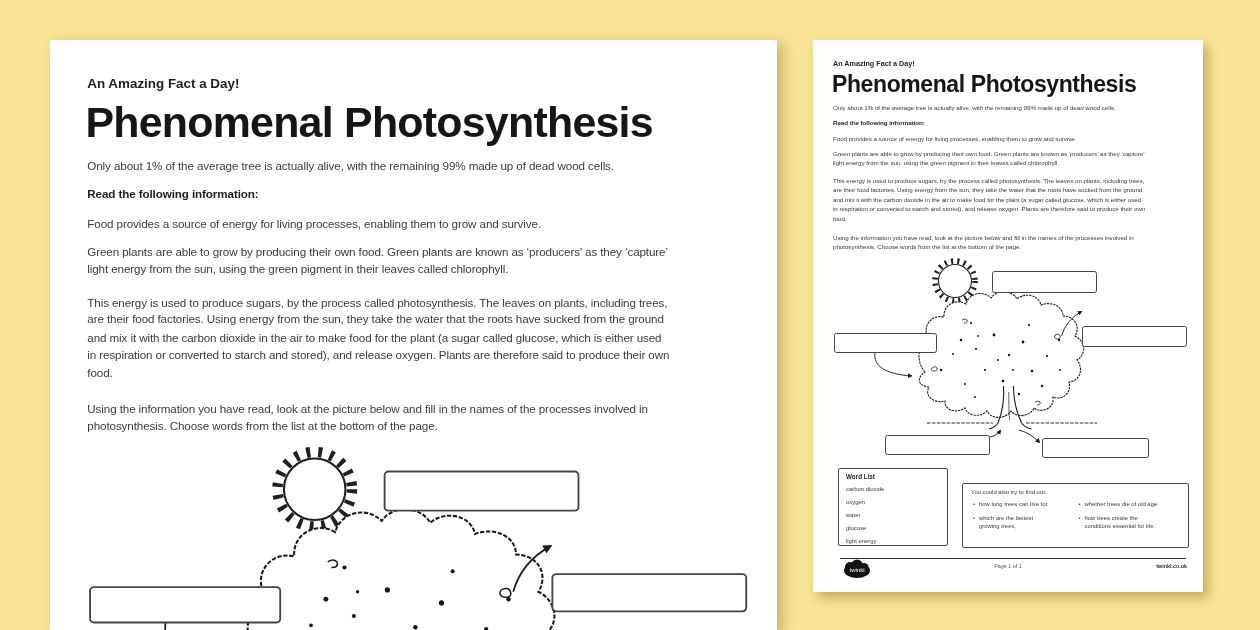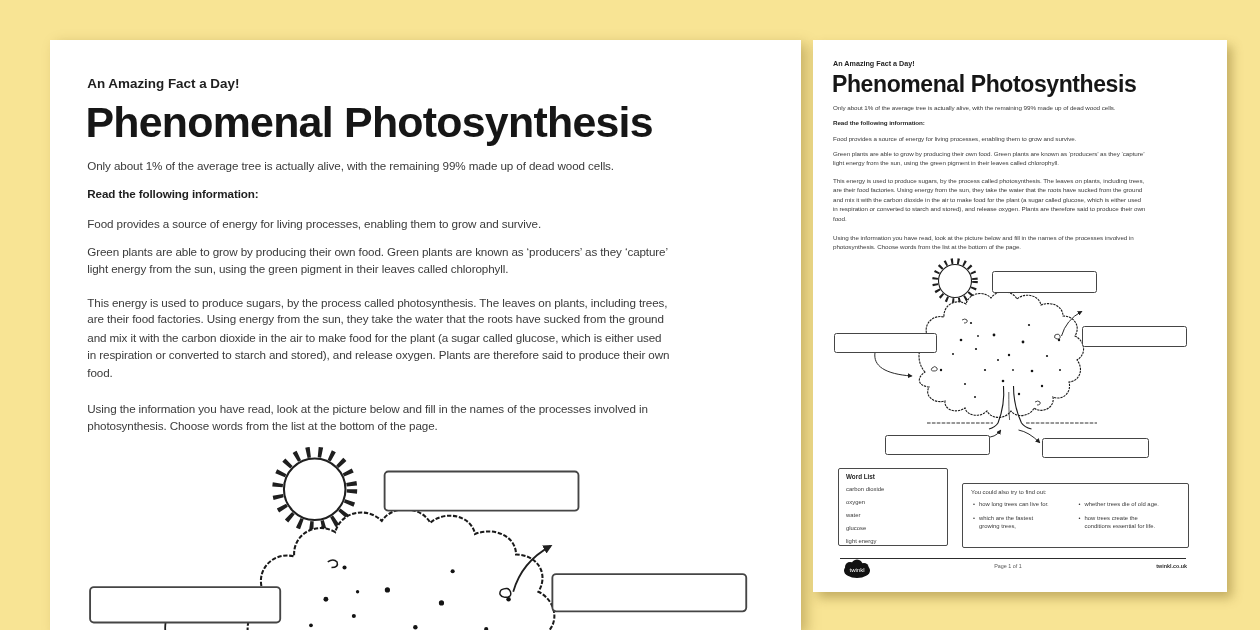--- a/index.html
+++ b/index.html
@@ -1,21 +1,21 @@
 <!DOCTYPE html>
 <html><head>
 <meta charset="utf-8">
 <style>
   html,body { margin:0; padding:0; }
   body {
     width:1260px; height:630px; overflow:hidden; position:relative;
     background:#F8E494;
     font-family:"Liberation Sans", sans-serif;
   }
-  .page-wrap { position:absolute; background:#fff;padding-left:24px; }
+  .page-wrap { position:absolute; background:#fff; }
   #page-left  { left:50px; top:40px; width:727px; height:590px; overflow:hidden;
                 box-shadow:6px 4px 12px rgba(125,100,30,.38); }
   #page-left .sheet { transform:scale(1.8641); transform-origin:0 0; }
   #page-right { left:813px; top:40px; width:390px; height:552px; overflow:hidden;
                 box-shadow:5px 6px 10px rgba(125,100,30,.42); }
 
   .sheet { position:absolute; left:0; top:0; width:390px; height:552px; background:#fff; }
 
   .txt { position:absolute; left:20px; width:355px; font-size:6.25px; line-height:9.65px;
          letter-spacing:-0.06px; color:#3a3a3a; white-space:pre-line; }

